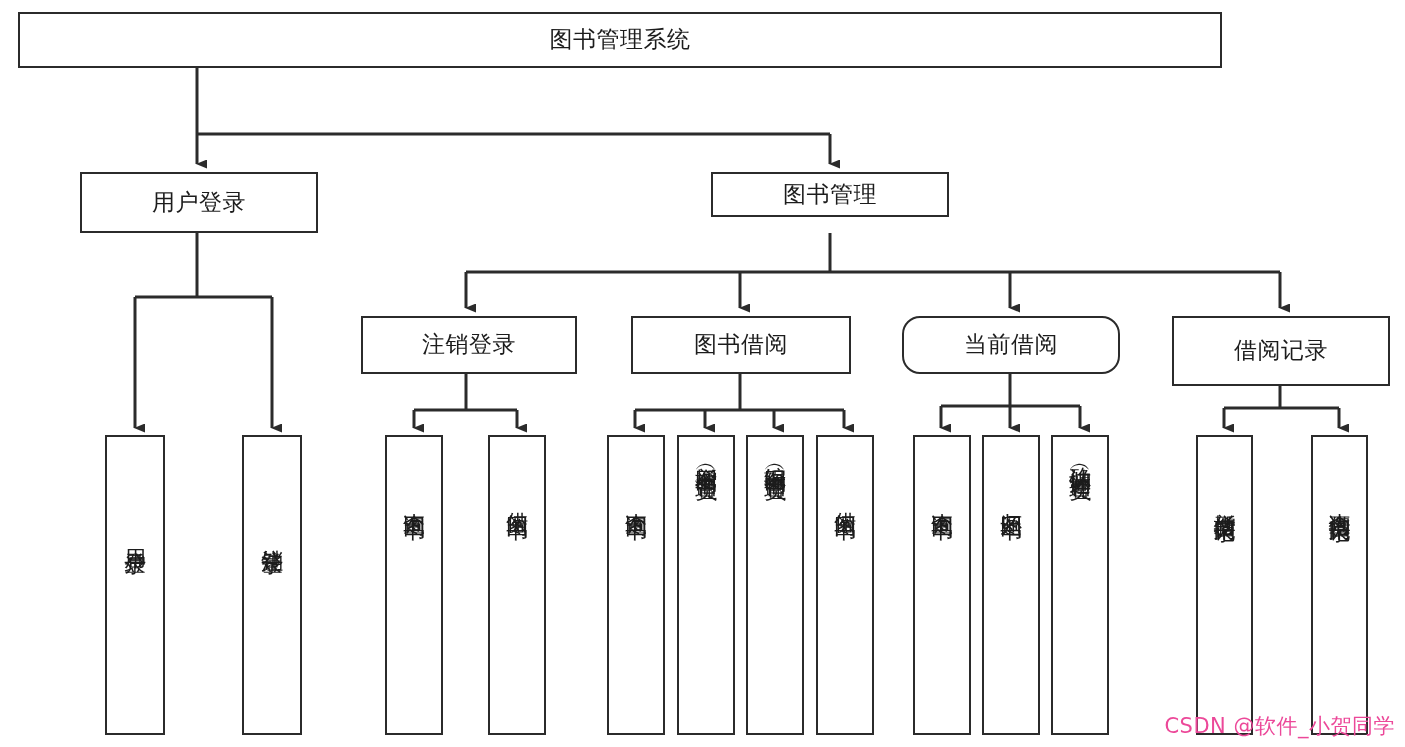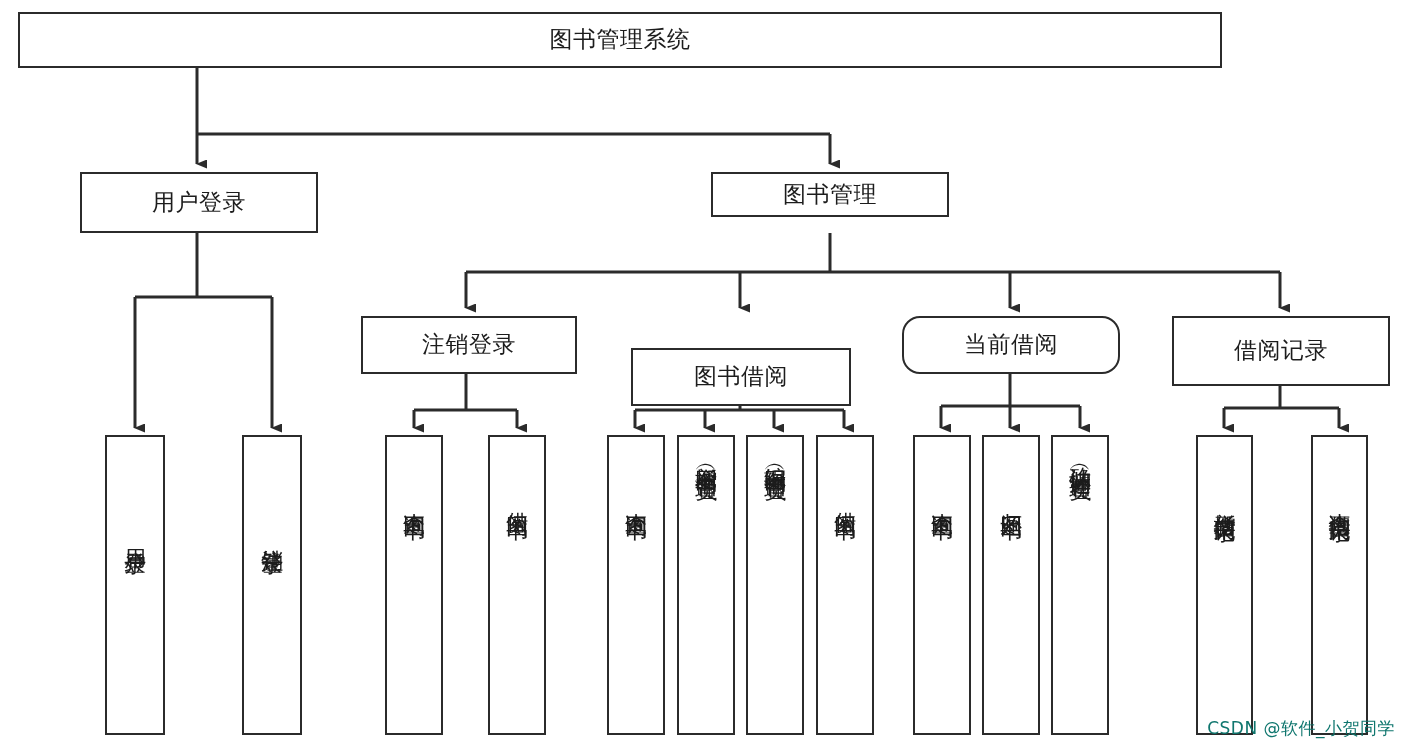--- a/index.html
+++ b/index.html
@@ -62,22 +62,22 @@
   .node.vertical.midlow .node-label {
     padding-top: 86px;
   }
   .node.vertical.tall .node-label {
     padding-top: 4px;
   }
   #watermark {
     position: absolute;
     right: 10px;
     bottom: 7px;
-    font-size: 17px;
-    color: #0f766e;
+    font-size: 21px;
+    color: #ec4899;
     letter-spacing: 0.5px;
     white-space: nowrap;
     pointer-events: none;
   }
 </style>
 </head>
 <body>
 
 <div id="diagram-root">
 
@@ -140,21 +140,21 @@
   </div>
 
   <div class="node horizontal" style="left:711px; top:172px; width:238px; height:45px;">
     <span class="node-label">图书管理</span>
   </div>
 
   <div class="node horizontal" style="left:361px; top:316px; width:216px; height:58px;">
     <span class="node-label">注销登录</span>
   </div>
 
-  <div class="node horizontal" style="left:631px; top:316px; width:220px; height:58px;margin-top:32px;">
+  <div class="node horizontal" style="left:631px; top:316px; width:220px; height:58px;">
     <span class="node-label">图书借阅</span>
   </div>
 
   <div class="node horizontal" style="left:902px; top:316px; width:218px; height:58px;border-radius:18px;">
     <span class="node-label">当前借阅</span>
   </div>
 
   <div class="node horizontal" style="left:1172px; top:316px; width:218px; height:70px;">
     <span class="node-label">借阅记录</span>
   </div>

